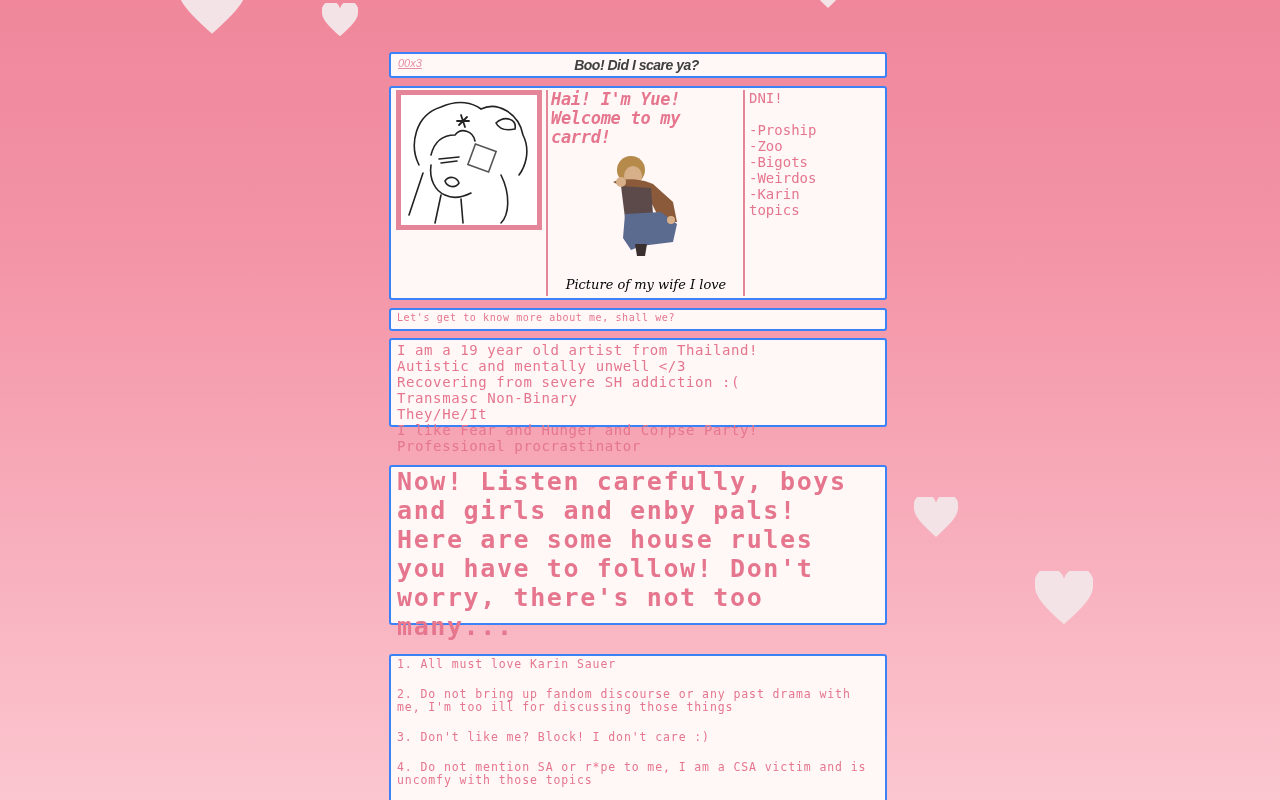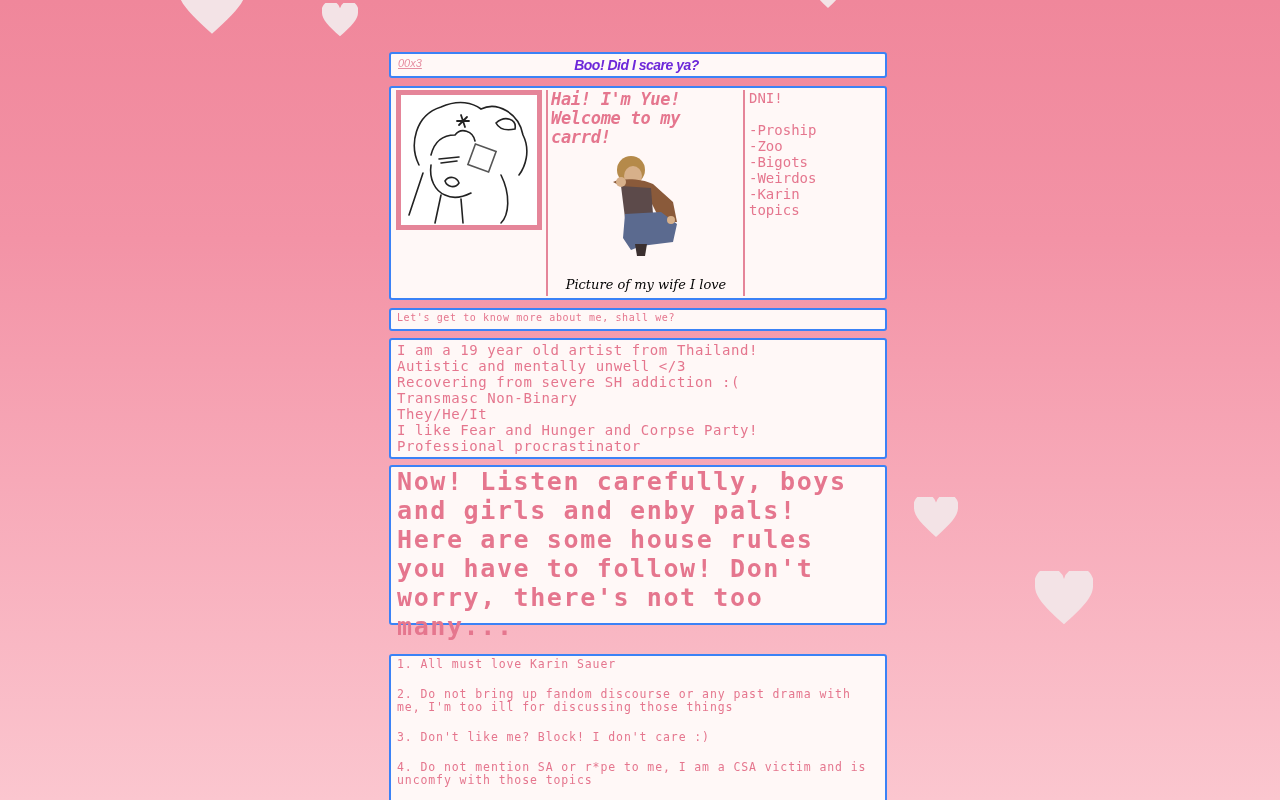--- a/index.html
+++ b/index.html
@@ -21,21 +21,21 @@
   }
   .topbar { top:52px; height:26px; }
   .topbar .corner {
     position:absolute; left:7px; top:3px;
     font-family:"Liberation Sans", sans-serif; font-size:11px; font-style:italic;
     text-decoration:underline; color:#e68ea1;
   }
   .topbar .title {
     position:absolute; left:0; right:3px; top:3px; text-align:center;
     font-family:"Liberation Sans", sans-serif; font-size:14px; font-weight:bold; font-style:italic;
-    color:#6d28d9; letter-spacing:-0.5px;
+    color:#404040; letter-spacing:-0.5px;
   }
   .mainrow { top:86px; height:214px; }
   .avatar-frame {
     position:absolute; left:5px; top:2px; width:146px; height:140px;
     background:#e58599; box-sizing:border-box; padding:5px;
   }
   .avatar-inner { width:100%; height:100%; background:#fff; position:relative; overflow:hidden; }
   .vdiv { position:absolute; top:2px; bottom:2px; width:2px; background:#e58599; }
   .welcome {
     position:absolute; left:160px; top:2px; width:190px;
@@ -47,21 +47,21 @@
     position:absolute; left:157px; width:196px; top:189px; text-align:center;
     font-family:"DejaVu Serif", serif; font-style:italic; font-size:13px; color:#000000;
   }
   .dni {
     position:absolute; left:358px; top:2px; width:130px;
     font-family:"DejaVu Sans Mono", monospace; font-size:14px; line-height:16px;
     color:#e5768e; white-space:pre-wrap;
   }
   .knowbar { top:308px; height:23px; }
   .knowbar .txt { position:absolute; left:6px; top:2px; font-size:10px; letter-spacing:0.6px; color:#e5768e; }
-  .about { top:338px; height:121px;text-decoration:underline; }
+  .about { top:338px; height:89px;text-decoration:underline; }
   .about .lines { position:absolute; left:6px; top:2px; font-size:14px; line-height:16px; letter-spacing:0.6px; color:#e5768e; }
   .listen { top:465px; height:160px; }
   .listen .txt {
     position:absolute; left:6px; top:0px; right:6px;
     font-size:25px; line-height:29px; font-weight:bold; letter-spacing:1.6px; color:#e5768e;
   }
   .rules { top:654px; height:160px; }
   .rules .lines { position:absolute; left:6px; top:2px; right:8px; font-size:11.5px; line-height:13px; letter-spacing:0.9px; color:#e5768e; }
   .rule { margin-bottom:17px; white-space:pre-wrap; }
 </style>

